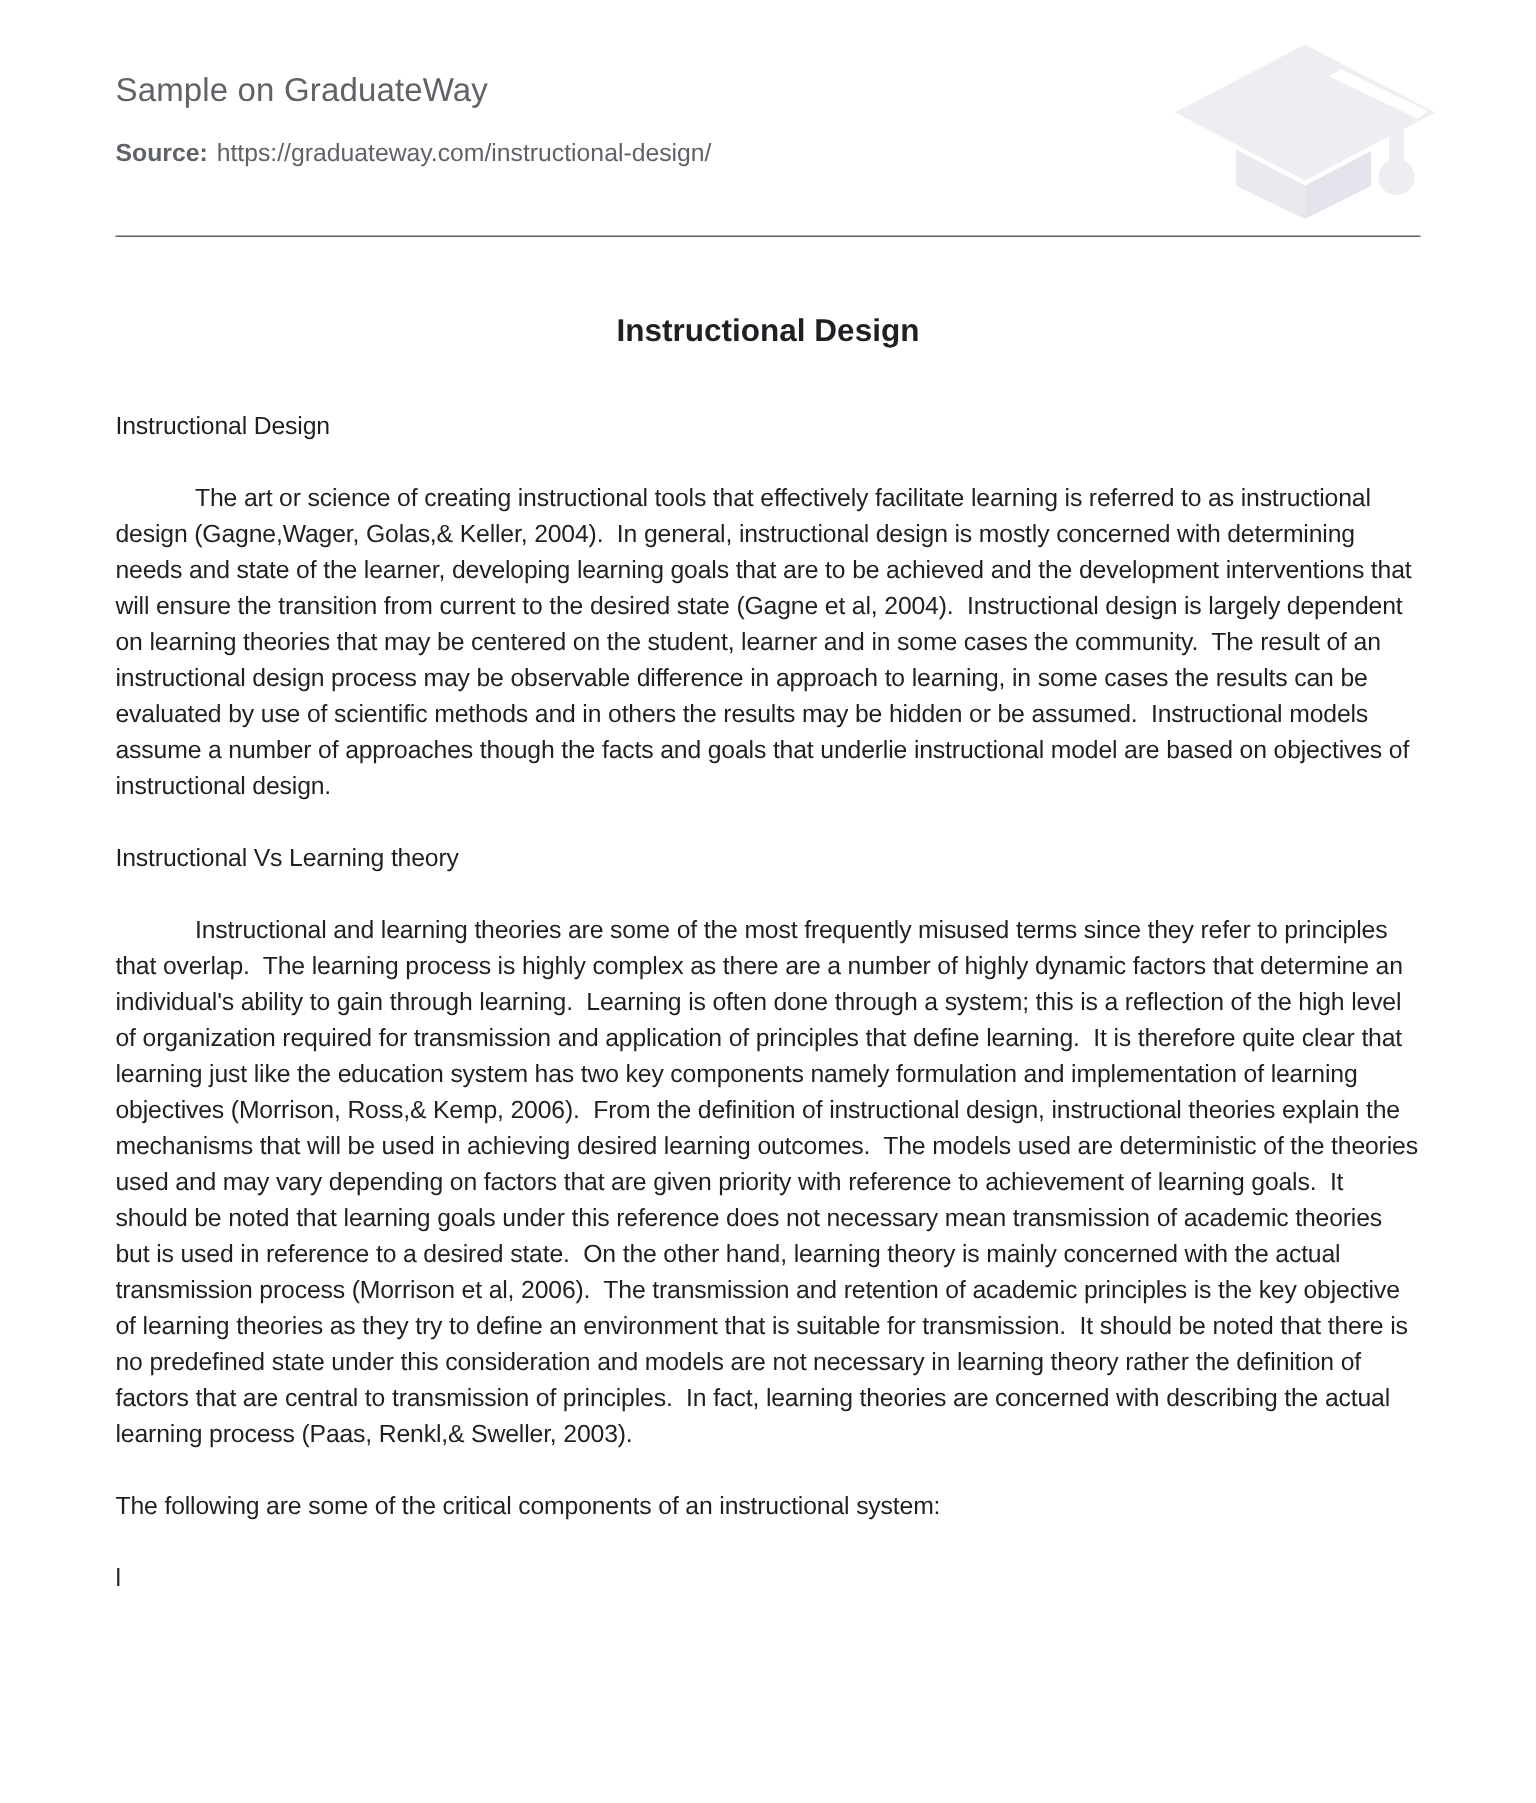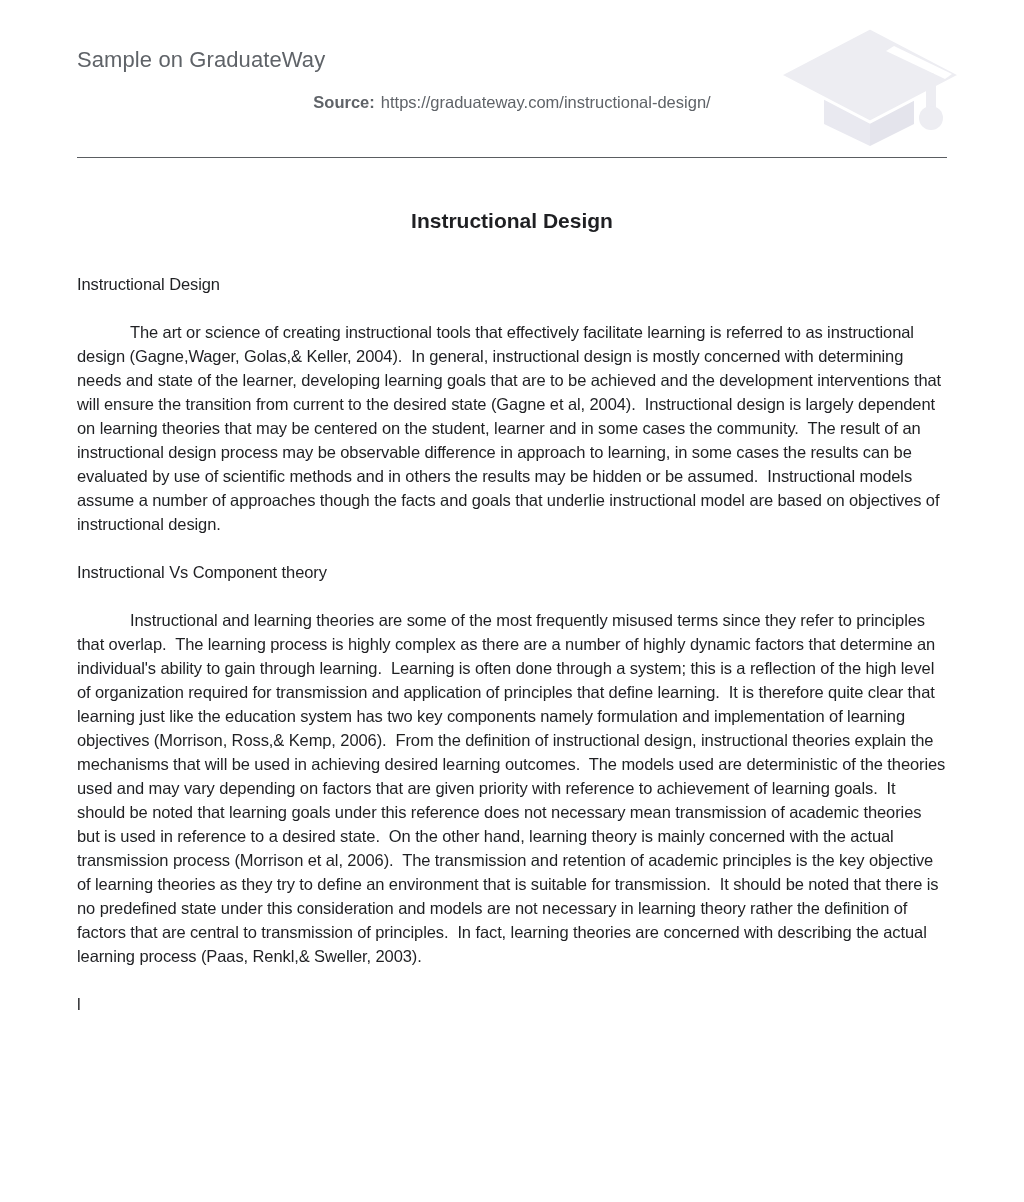--- a/index.html
+++ b/index.html
@@ -24,21 +24,20 @@
     line-height: 28px;
     font-weight: 400;
     color: #5f6368;
     letter-spacing: 0.1px;
   }
   .source-line {
     margin-top: 18px;
     font-size: 16.5px;
     line-height: 21px;
     color: #5f6368;
-    text-align: center;
   }
   .source-label {
     font-weight: 600;
     margin-right: 6px;
   }
   .source-url {
     font-weight: 400;
     cursor: pointer;
   }
   .cap-icon {
@@ -104,22 +103,23 @@
 
   <hr class="divider">
 
   <main>
     <h1 class="doc-title">Instructional Design</h1>
 
     <p class="block plain">Instructional Design</p>
 
     <p class="block para">The art or science of creating instructional tools that effectively facilitate learning is referred to as instructional design (Gagne,Wager, Golas,&amp; Keller, 2004).  In general, instructional design is mostly concerned with determining needs and state of the learner, developing learning goals that are to be achieved and the development interventions that will ensure the transition from current to the desired state (Gagne et al, 2004).  Instructional design is largely dependent on learning theories that may be centered on the student, learner and in some cases the community.  The result of an instructional design process may be observable difference in approach to learning, in some cases the results can be evaluated by use of scientific methods and in others the results may be hidden or be assumed.  Instructional models assume a number of approaches though the facts and goals that underlie instructional model are based on objectives of instructional design.</p>
 
-    <p class="block plain">Instructional Vs Component theory</p>
+    <p class="block plain">Instructional Vs Learning theory</p>
 
     <p class="block para">Instructional and learning theories are some of the most frequently misused terms since they refer to principles that overlap.  The learning process is highly complex as there are a number of highly dynamic factors that determine an individual's ability to gain through learning.  Learning is often done through a system; this is a reflection of the high level of organization required for transmission and application of principles that define learning.  It is therefore quite clear that learning just like the education system has two key components namely formulation and implementation of learning objectives (Morrison, Ross,&amp; Kemp, 2006).  From the definition of instructional design, instructional theories explain the mechanisms that will be used in achieving desired learning outcomes.  The models used are deterministic of the theories used and may vary depending on factors that are given priority with reference to achievement of learning goals.  It should be noted that learning goals under this reference does not necessary mean transmission of academic theories but is used in reference to a desired state.  On the other hand, learning theory is mainly concerned with the actual transmission process (Morrison et al, 2006).  The transmission and retention of academic principles is the key objective of learning theories as they try to define an environment that is suitable for transmission.  It should be noted that there is no predefined state under this consideration and models are not necessary in learning theory rather the definition of factors that are central to transmission of principles.  In fact, learning theories are concerned with describing the actual learning process (Paas, Renkl,&amp; Sweller, 2003).</p>
 
 
+    <p class="block plain">The following are some of the critical components of an instructional system:</p>
 
     <p class="block plain">l</p>
   </main>
 
 </div>
 
 </body></html>

